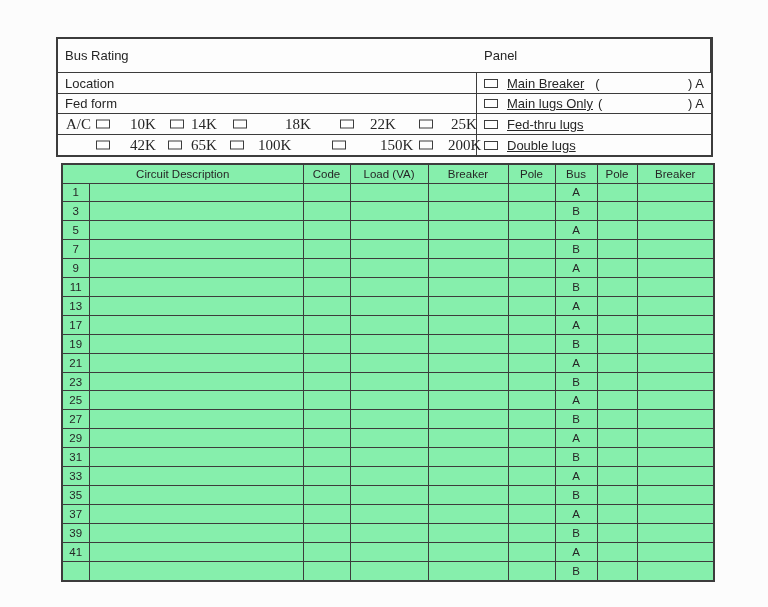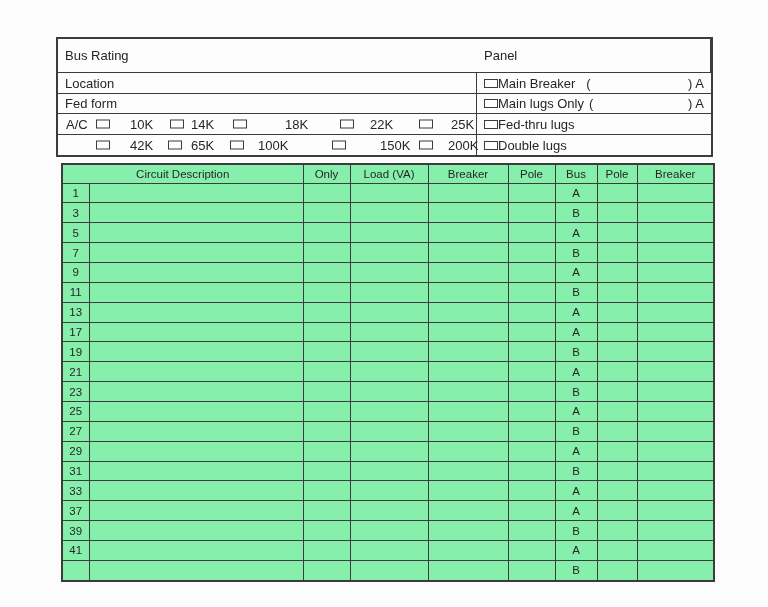--- a/index.html
+++ b/index.html
@@ -24,22 +24,22 @@
   }
   .cell { position:relative; font-size:13px; display:flex; align-items:center; padding-left:7px; }
   .cell.r2, .cell.r3, .cell.r4, .cell.r5 { border-top:1.5px solid #3c3c3c; }
   .cell.lcol { border-right:1.5px solid #3c3c3c; }
   .cb {
     display:inline-block; width:14px; height:9px;
     border:1.5px solid #3c3c3c; background:#fdfdfd; flex:none;
   }
   .ac-cell { padding-left:0; }
   .ac-cell .abs { position:absolute; top:50%; transform:translateY(-50%); }
-  .ac-cell .lbl { font-size:13px; white-space:nowrap; }
-  .opt-row .opt-label { white-space:nowrap; }
+  .ac-cell .lbl { font-size:15px; white-space:nowrap;font-family:Liberation Serif, serif; }
+  .opt-row .opt-label { margin-left:9px; white-space:nowrap;text-decoration:underline; }
   .opt-row .paren-open { margin-left:11px; }
   .opt-row .paren-close { margin-left:auto; margin-right:7px; white-space:nowrap; }
 
   
   table.circuits {
     position:absolute; left:61px; top:163px; width:652px; height:419px;
     border-collapse:collapse; table-layout:fixed;
     background:#86efac;
   }
   table.circuits th, table.circuits td {
@@ -136,21 +136,21 @@
       <col style="width:78px">
         <col style="width:80px">
         <col style="width:47px">
       <col style="width:42px">
         <col style="width:40px">
         <col style="width:77px">
     </colgroup>
     <thead>
       <tr>
         <th colspan="2">Circuit Description</th>
-        <th>Only</th>
+        <th>Code</th>
         <th>Load (VA)</th>
         <th>Breaker</th>
         <th>Pole</th>
         <th>Bus</th>
         <th>Pole</th>
         <th>Breaker</th>
       </tr>
     </thead>
     <tbody>
         <tr>
@@ -323,20 +323,31 @@
           <td class="col-desc"></td>
           <td class="col-code"></td>
           <td class="col-load"></td>
           <td class="col-brk"></td>
           <td class="col-pole"></td>
           <td class="col-bus">A</td>
           <td class="col-pole"></td>
           <td class="col-brk"></td>
         </tr>
         <tr>
+          <td class="col-num">35</td>
+          <td class="col-desc"></td>
+          <td class="col-code"></td>
+          <td class="col-load"></td>
+          <td class="col-brk"></td>
+          <td class="col-pole"></td>
+          <td class="col-bus">B</td>
+          <td class="col-pole"></td>
+          <td class="col-brk"></td>
+        </tr>
+        <tr>
           <td class="col-num">37</td>
           <td class="col-desc"></td>
           <td class="col-code"></td>
           <td class="col-load"></td>
           <td class="col-brk"></td>
           <td class="col-pole"></td>
           <td class="col-bus">A</td>
           <td class="col-pole"></td>
           <td class="col-brk"></td>
         </tr>

